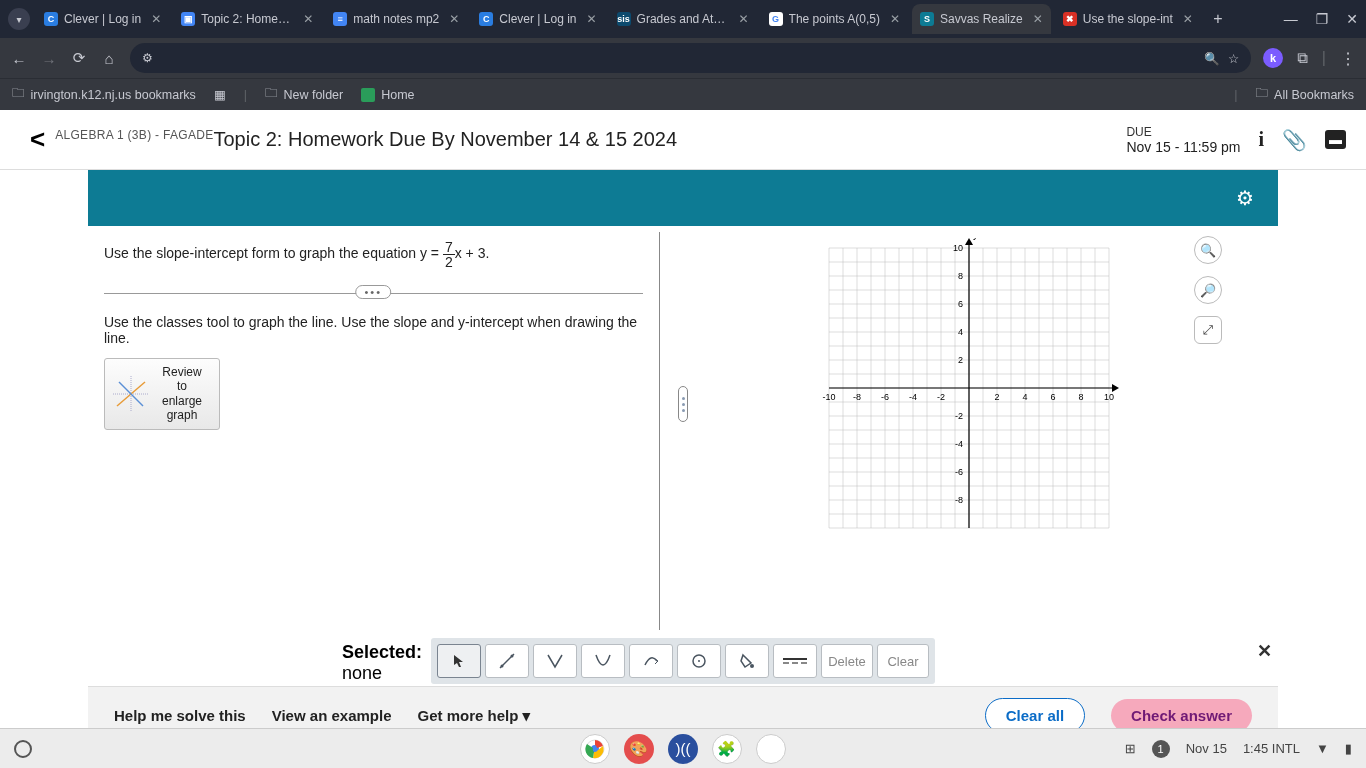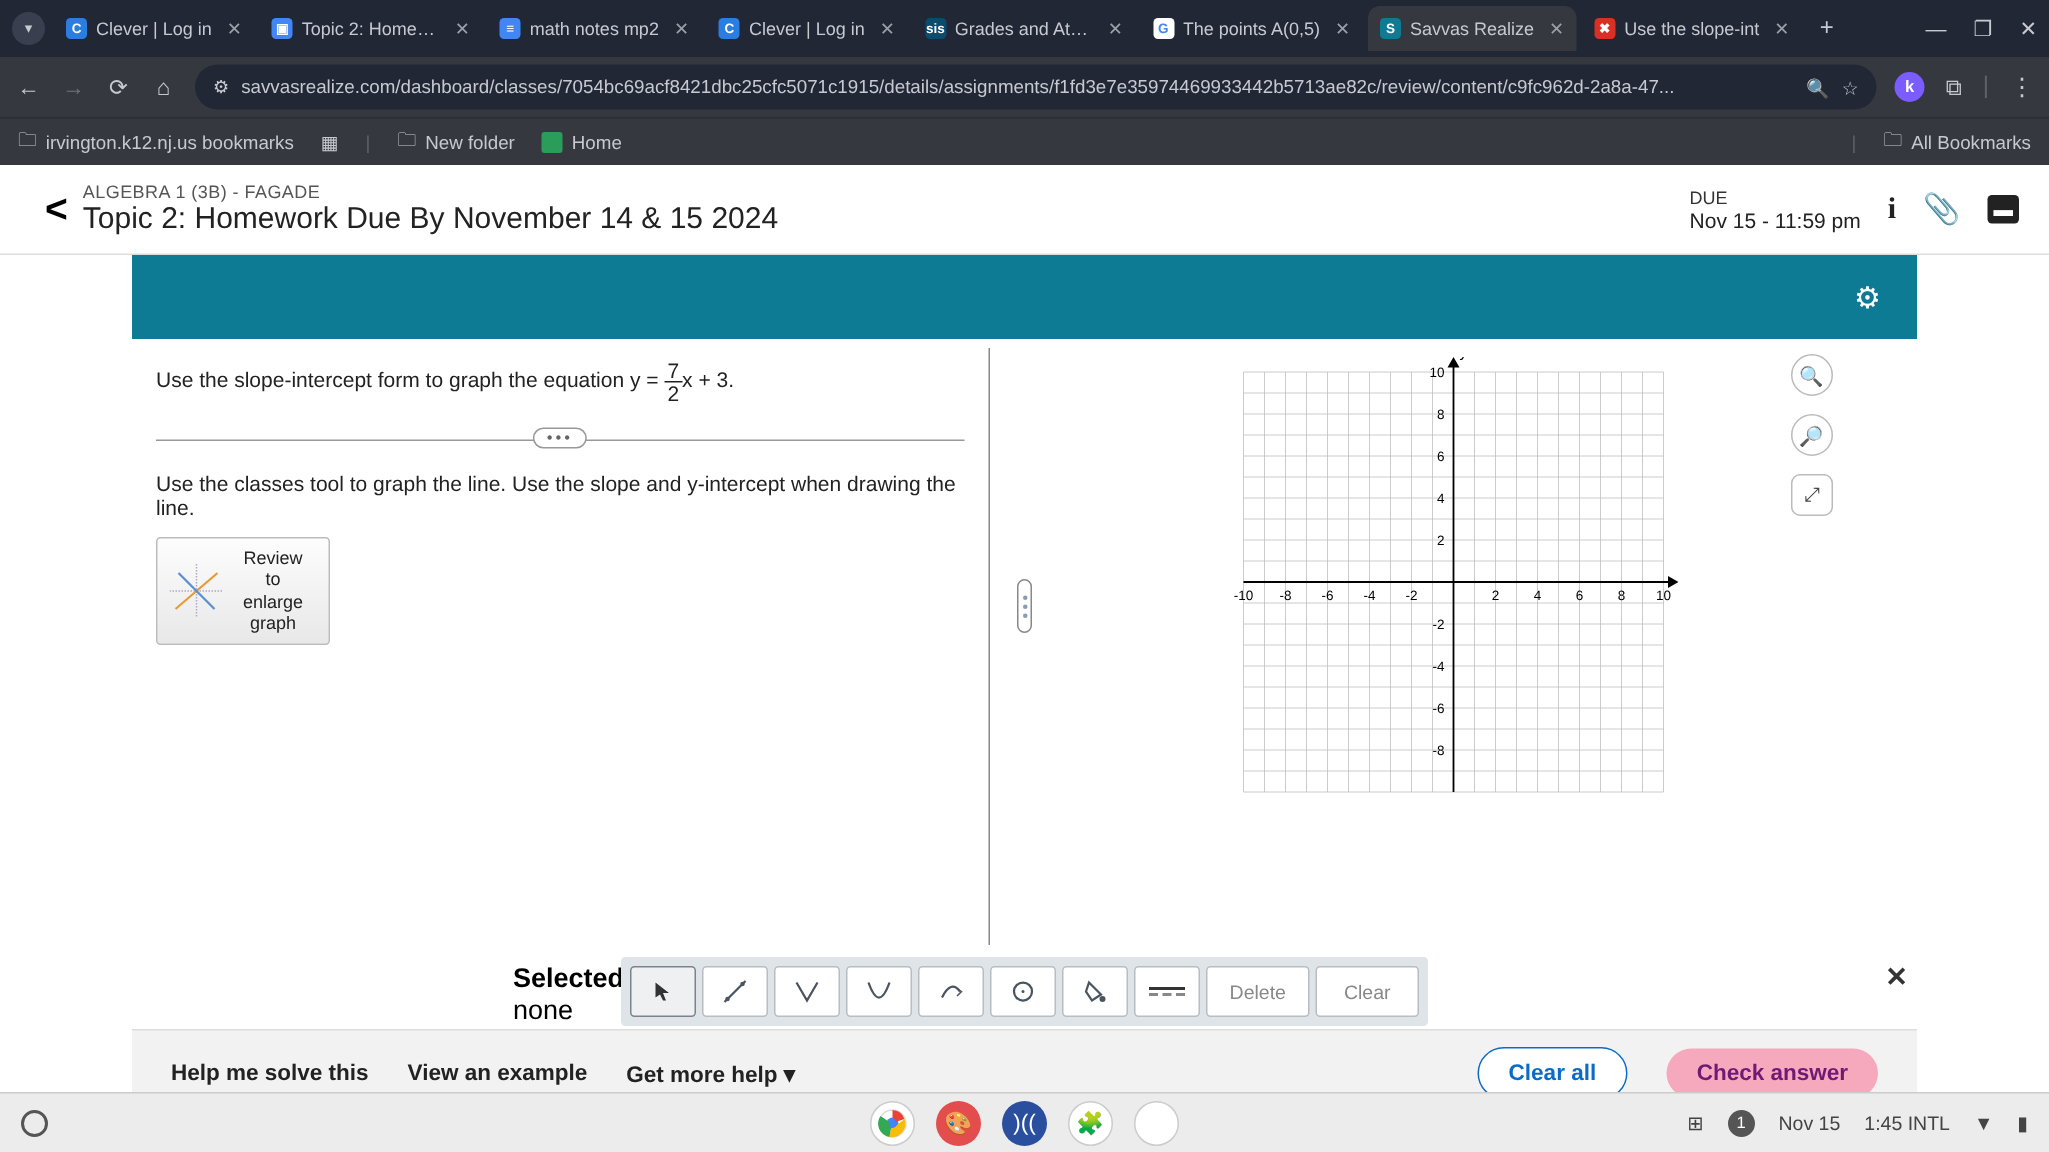--- a/index.html
+++ b/index.html
@@ -24,21 +24,21 @@
 .omniright .kami{width:20px;height:20px;border-radius:10px;background:#7b5cff;display:flex;align-items:center;justify-content:center;color:#fff;font-size:11px;font-weight:bold;}
 
 
 .bmbar { background:#35383f; height:32px; border-top:1px solid #2a2d34; display:flex; align-items:center; padding:0 12px; gap:18px; color:#c7c9d1; font-size:12.5px;}
 .bmbar .spacer{flex:1;}
 .bmitem{display:flex;align-items:center;gap:6px;}
 
 
 .apphdr { height:60px; padding:8px 20px 8px 30px; display:flex; align-items:center; border-bottom:1px solid #ddd; }
 .apphdr .backchev{font-size:26px; font-weight:bold; margin-right:10px;}
-.apphdr .titles{display:flex;flex-direction:column;justify-content:center;}
+.apphdr .titles{display:flex;justify-content:center;}
 .crumb{font-size:12px;color:#555;letter-spacing:.3px;}
 .atitle{font-size:20px;color:#222;}
 .apphdr .right{margin-left:auto;display:flex;align-items:center;gap:18px;}
 .due{display:flex;flex-direction:column;align-items:flex-start;}
 .due .lbl{font-size:12px;color:#333;}
 .due .val{font-size:14px;color:#222;}
 .hicon{font-size:20px;color:#222;}
 
 
 .tealbar{background:#0d7b94;height:56px;margin:0 88px;position:relative;}
@@ -67,21 +67,21 @@
 .circicon{width:28px;height:28px;border:1px solid #bbb;border-radius:50%;display:flex;align-items:center;justify-content:center;font-size:13px;color:#444;background:#fff;}
 .sqicon{width:28px;height:28px;border:1px solid #bbb;border-radius:6px;display:flex;align-items:center;justify-content:center;font-size:13px;color:#444;background:#fff;}
 
 
 .tbarrow{margin:0 88px;height:50px;display:flex;align-items:center;background:#fff;position:relative;} 
 .selinfo{position:absolute;left:254px;top:6px;font-size:18px;}
 .selinfo b{font-weight:bold;}
 .toolgrp{display:flex;gap:4px;background:#dfe4e8;padding:6px;border-radius:3px;margin-left:auto;margin-right:auto;position:absolute;left:50%;transform:translateX(-50%);}
 .toolbtn{width:44px;height:34px;background:#fff;border:1px solid #b8bdc2;border-radius:3px;display:flex;align-items:center;justify-content:center;color:#4a5560;font-size:16px;}
 .toolbtn.sel{background:#eef0f2;border-color:#7a8490;}
-.toolbtn.wide{width:69px;font-size:13px;color:#888;}
+.toolbtn.wide{width:52px;font-size:13px;color:#888;}
 .toolbtn.style{flex-direction:column;gap:2px;}
 .toolbtn.style .solid{width:24px;border-top:2px solid #333;}
 .toolbtn.style .dash{width:24px;border-top:2px dashed #888;}
 .closex{position:absolute;right:6px;top:4px;font-size:18px;color:#333;font-weight:bold;}
 
 
 .helprow{margin:0 88px;height:58px;background:#f2f2f2;border-top:1px solid #ddd;display:flex;align-items:center;padding:0 26px;gap:26px;}
 .helprow .link{font-size:15px;font-weight:bold;color:#222;text-align:center;}
 .helprow .spacer{flex:1;}
 .pillbtn{border:1.5px solid #0b6cc7;color:#0b6cc7;background:#fff;border-radius:22px;padding:8px 20px;font-size:15px;font-weight:bold;}
@@ -160,21 +160,20 @@
   </div>
 </div>
 
 <div class="omnibar">
   <span class="navicon">←</span>
   <span class="navicon" style="opacity:.4;">→</span>
   <span class="navicon">⟳</span>
   <span class="navicon">⌂</span>
   <div class="url">
     <span style="font-size:12px;">⚙</span>
-    <span style="overflow:hidden;text-overflow:ellipsis;white-space:nowrap;">savvasrealize.com/dashboard/classes/7054bc69acf8421dbc25cfc5071c1915/details/assignments/f1fd3e7e35974469933442b5713ae82c/review/content/c9fc962d-2a8a-47...</span>
     <span style="margin-left:auto;">🔍</span>
     <span>☆</span>
   </div>
   <div class="omniright">
     <div class="kami">k</div>
     <span style="font-size:15px;">⧉</span>
     <span style="color:#5f6368;">|</span>
     <span style="font-size:16px;">⋮</span>
   </div>
 </div>

